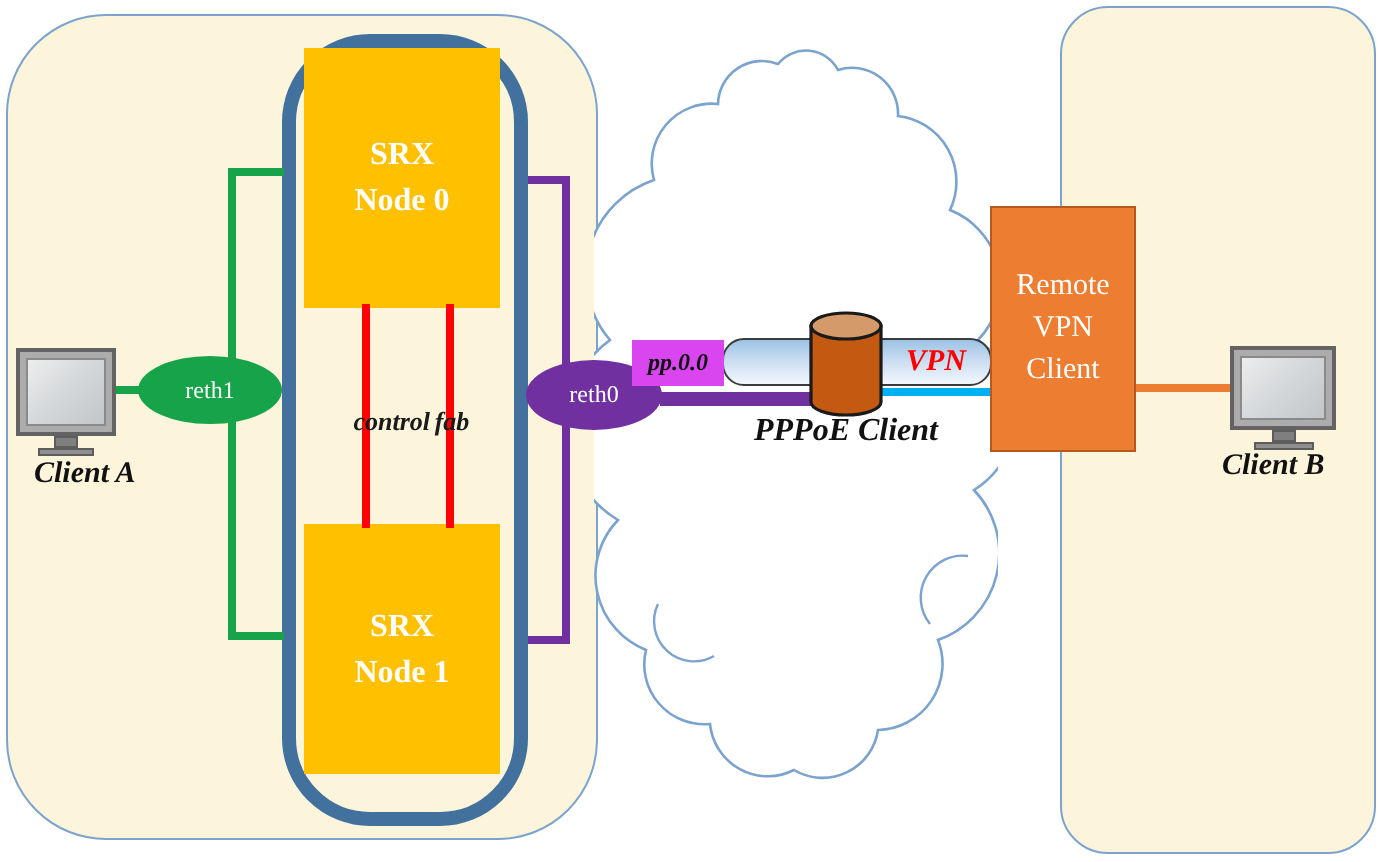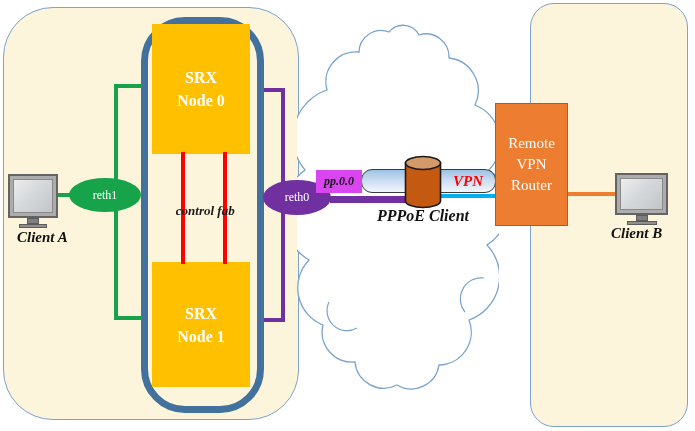--- a/index.html
+++ b/index.html
@@ -27,21 +27,21 @@
   #node0{top:24px;height:130px;}
   #node1{top:262px;height:125px;}
   
   .redlink{width:4px;background:#FF0000;top:152px;height:112px;z-index:3;}
   #control-link{left:181px;}
   #fab-link{left:223px;}
   .linklabel{
     top:203px;width:60px;text-align:center;z-index:4;
     font-style:italic;font-weight:bold;font-size:13px;color:#1a1a1a;
   }
-  #control-label{left:165px;}
+  #control-label{left:155px;text-align:right;}
   #fab-label{left:196px;}
   
   .green{background:#17A349;}
   #green-vert{left:114px;top:85px;width:4px;height:235px;z-index:2;}
   #green-top{left:114px;top:84px;width:28px;height:4px;z-index:2;}
   #green-bot{left:114px;top:316px;width:28px;height:4px;z-index:2;}
   #green-client-link{left:55px;top:193px;width:18px;height:4px;z-index:2;}
   
   .purple{background:#7030A0;}
   #purple-vert{left:281px;top:88px;width:4px;height:234px;z-index:2;}
@@ -165,21 +165,21 @@
 
   <svg class="abs" id="cylinder" width="38" height="58" viewBox="0 0 38 58">
     <path d="M1.5 11 V49 A17.5 6.5 0 0 0 36.5 49 V11 Z" fill="#C45911" stroke="#1a1a1a" stroke-width="1.6"></path>
     <ellipse cx="19" cy="11" rx="17.5" ry="6.5" fill="#D49A6A" stroke="#1a1a1a" stroke-width="1.6"></ellipse>
   </svg>
   <div class="abs" id="pppoe-label">PPPoE Client</div>
 
   <div class="abs" id="router">
     <span>Remote</span>
     <span>VPN</span>
-    <span>Router</span>
+    <span>Client</span>
   </div>
   <div class="abs" id="router-client-link"></div>
 
   <div class="abs monitor" style="left:8px;top:174px;width:50px;height:54px;">
     <div class="mon-frame" style="width:50px;height:44px;"></div>
     <div class="mon-screen" style="left:5px;top:5px;width:40px;height:34px;"></div>
     <div class="mon-neck" style="left:19px;top:44px;width:12px;height:6px;"></div>
     <div class="mon-base" style="left:11px;top:50px;width:28px;height:4px;"></div>
   </div>
   <div class="abs client-label" id="client-a-label">Client A</div>

